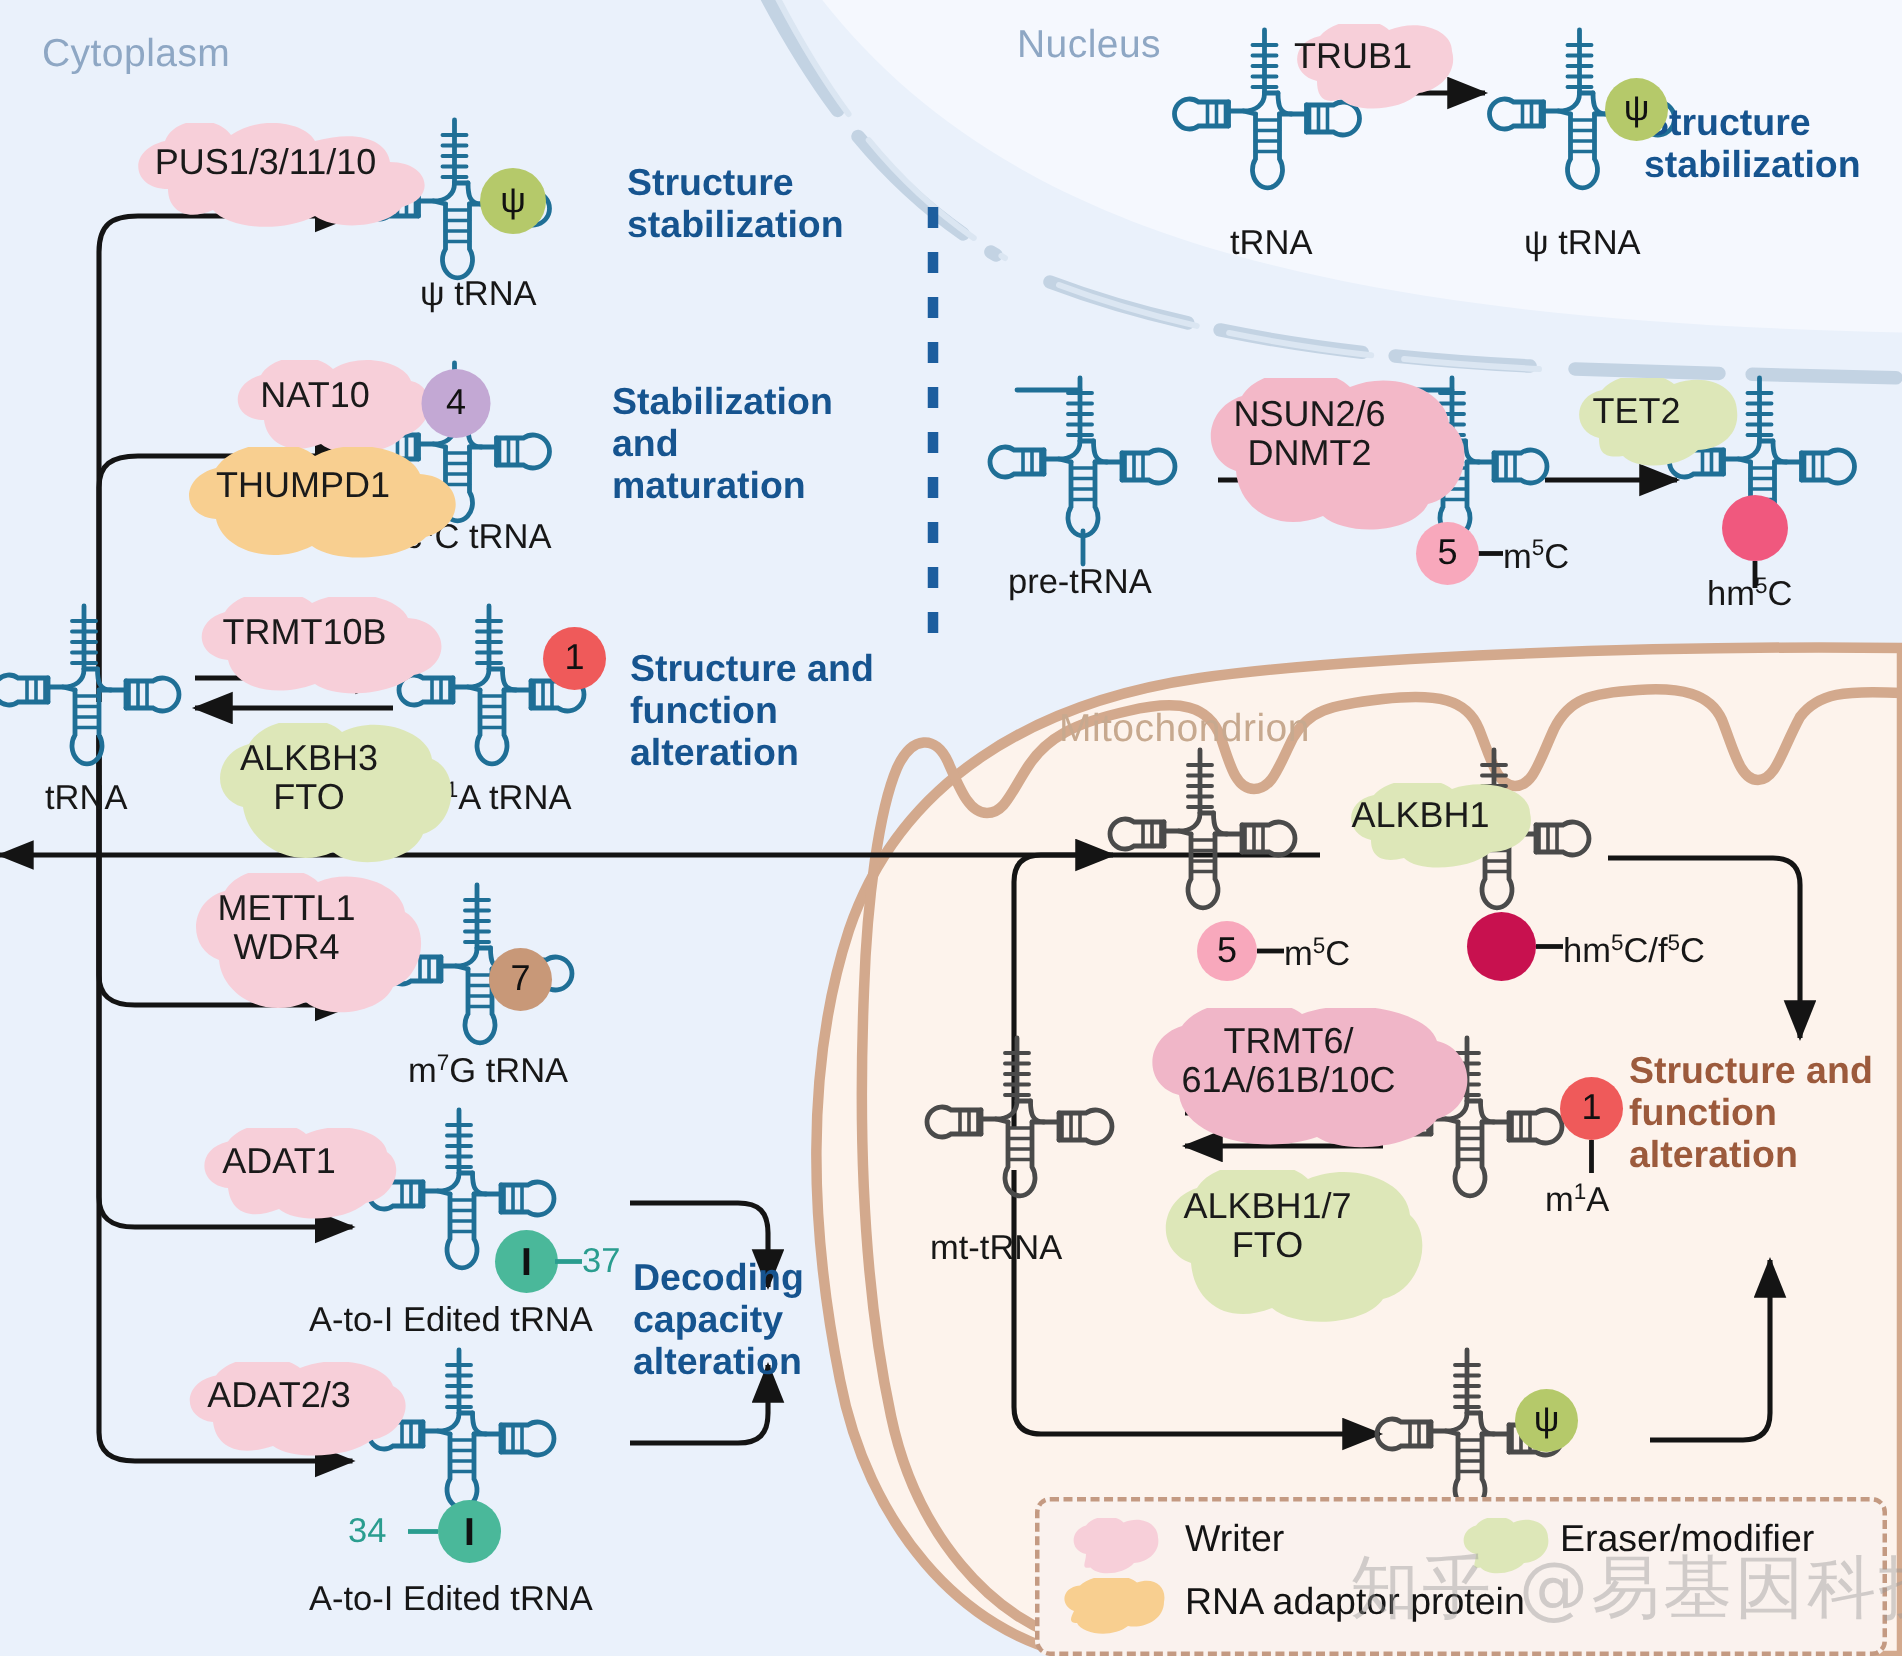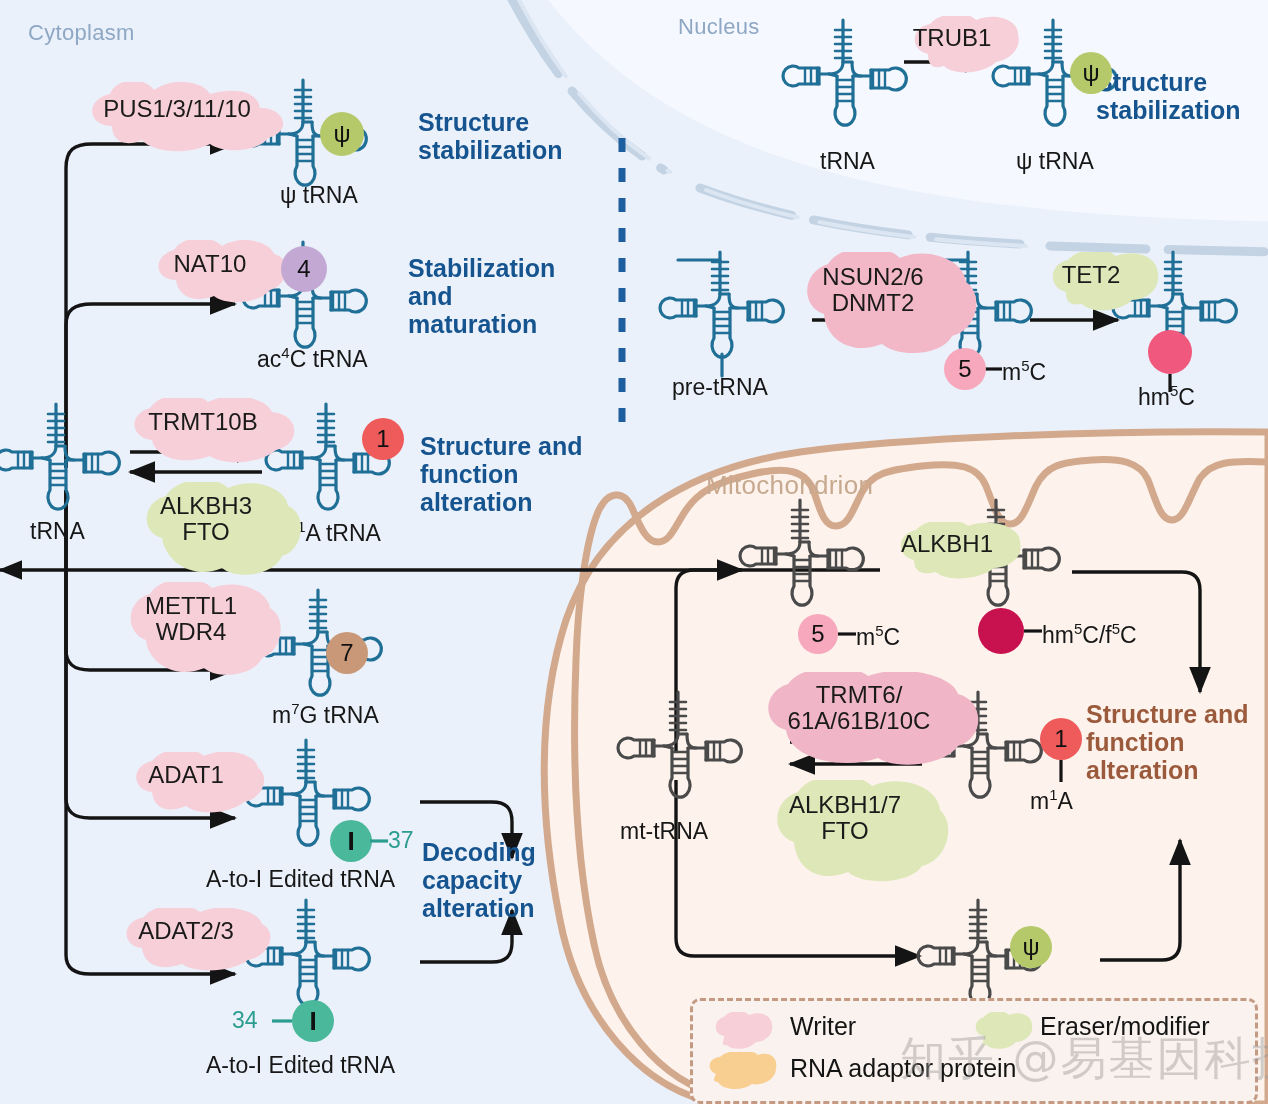--- a/index.html
+++ b/index.html
@@ -8,21 +8,21 @@
     font-family:"Liberation Sans", sans-serif;
     background:#eaf1fb;
     overflow:hidden;
     position:relative;
   }
   #stage{position:absolute;left:0;top:0;width:1268px;height:1104px;}
   #stage > svg{position:absolute;left:0;top:0;}
   .lbl{position:absolute;white-space:nowrap;}
 
   .compartment-title{
-    font-size:22px;color:#8ea7c4;font-weight:400;letter-spacing:.3px;
+    font-size:26px;color:#8ea7c4;font-weight:400;letter-spacing:.3px;
   }
   .mito-title{font-size:26px;color:#c7a98f;}
 
   .enzyme{
     position:absolute;display:flex;align-items:center;justify-content:center;
     font-size:24px;color:#1a1a1a;text-align:center;line-height:1.08;
     z-index:6;
   }
   .blob{position:absolute;left:0;top:0;z-index:-1;}
 
@@ -265,20 +265,27 @@
   </div>
 
   <div class="enzyme" style="left:152px;top:240px;width:116px;height:48px;">
     <svg class="blob" width="140" height="68" viewBox="0 0 140 68">
       <path d="M24,40 C2,40 0,16 22,10 C30,-4 58,-6 70,6 C90,-6 118,2 122,14
                C140,18 138,44 118,50 C106,64 74,66 62,56 C42,64 26,56 24,40 Z" fill="#f7cfd9"></path>
     </svg>
     <span>NAT10</span>
   </div>
 
+  <div class="enzyme" style="left:118px;top:298px;width:168px;height:52px;">
+    <svg class="blob" width="196" height="78" viewBox="0 0 196 78">
+      <path d="M26,48 C2,46 2,20 26,14 C38,-4 76,-8 92,6 C118,-8 156,2 162,18
+               C192,20 194,52 166,60 C150,76 106,78 90,66 C62,80 30,68 26,48 Z" fill="#f8cf90"></path>
+    </svg>
+    <span>THUMPD1</span>
+  </div>
 
   <div class="enzyme" style="left:128px;top:398px;width:150px;height:48px;">
     <svg class="blob" width="178" height="68" viewBox="0 0 178 68">
       <path d="M24,42 C2,40 0,16 22,10 C32,-6 66,-8 80,4 C104,-8 138,0 144,14
                C172,16 174,46 148,52 C132,66 96,68 82,58 C54,68 28,60 24,42 Z" fill="#f7cfd9"></path>
     </svg>
     <span>TRMT10B</span>
   </div>
 
   <div class="enzyme" style="left:140px;top:482px;width:132px;height:74px;flex-direction:column;">
@@ -308,21 +315,21 @@
   </div>
 
   <div class="enzyme" style="left:120px;top:908px;width:132px;height:46px;">
     <svg class="blob" width="160" height="66" viewBox="0 0 160 66">
       <path d="M22,40 C2,38 0,14 24,9 C34,-5 66,-7 80,4 C104,-6 138,2 142,16
                C158,24 150,48 128,52 C112,64 76,66 62,56 C38,64 24,56 22,40 Z" fill="#f7cfd9"></path>
     </svg>
     <span>ADAT2/3</span>
   </div>
 
-  <div class="enzyme" style="left:908px;top:16px;width:88px;height:44px;text-align:right;">
+  <div class="enzyme" style="left:858px;top:16px;width:88px;height:44px;text-align:right;">
     <svg class="blob" width="114" height="62" viewBox="0 0 114 62">
       <path d="M20,38 C2,34 2,12 22,8 C32,-4 58,-6 68,4 C88,-4 110,4 110,18
                C114,32 102,44 88,46 C76,58 46,60 36,50 C24,54 20,48 20,38 Z" fill="#f7cfd9"></path>
     </svg>
     <span>TRUB1</span>
   </div>
 
   <div class="enzyme" style="left:800px;top:252px;width:146px;height:76px;flex-direction:column;">
     <svg class="blob" width="180" height="106" viewBox="0 0 180 106">
       <path d="M24,62 C0,54 2,20 28,12 C40,-8 84,-10 100,6 C128,-6 164,8 166,30

